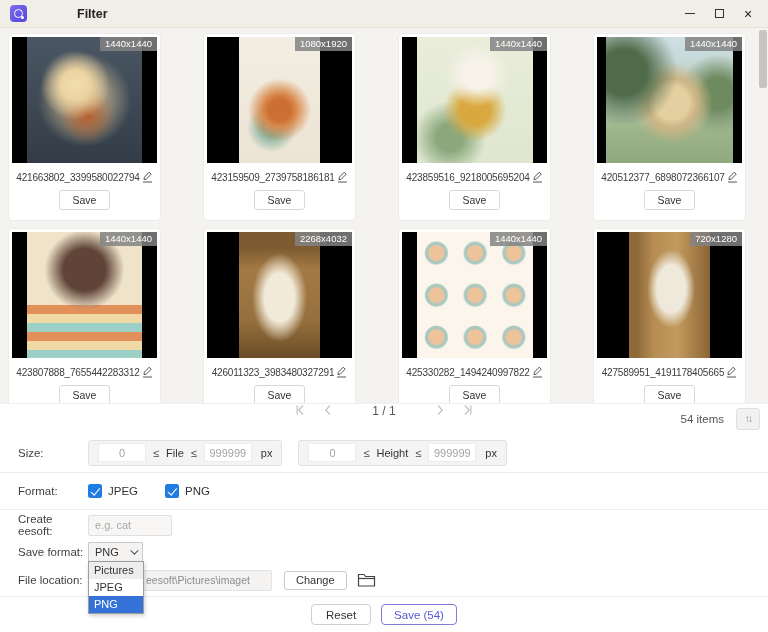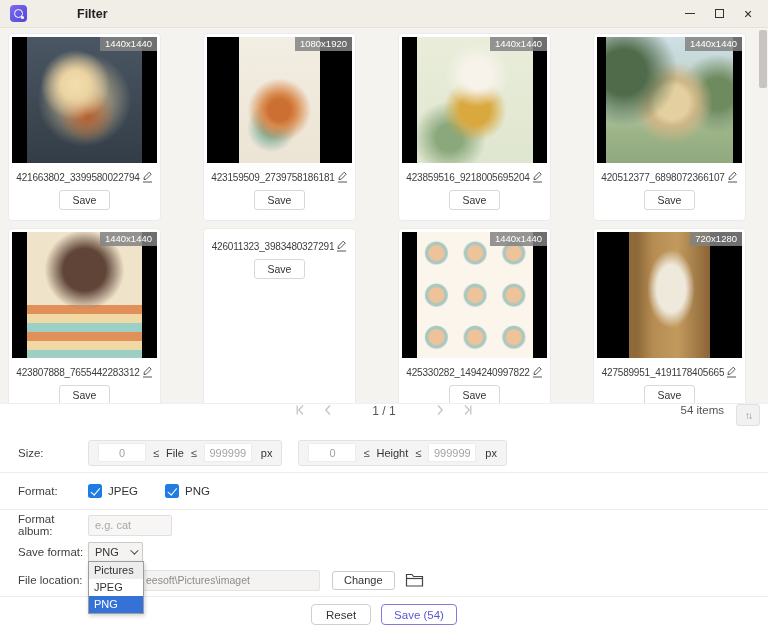--- a/index.html
+++ b/index.html
@@ -68,21 +68,21 @@
     radial-gradient(ellipse at 52% 45%, #efe9dc 0 24%, rgba(239,233,220,0) 40%),
     linear-gradient(90deg,#8e6a3a 0 10%,#b68c52 30%,#c29a5e 60%,#8a6436 100%); }
 
   .vscroll { position:absolute; right:1px; top:2px; width:8px; height:58px; background:#c8c5c0; border-radius:2px; }
 
   
   .pagebar { height:30px; background:#fff; position:relative; border-top:1px solid #efefef; }
   .page-center { position:absolute; left:0; right:0; top:0; bottom:0; display:flex; align-items:flex-start; justify-content:center; gap:16px; }
   .nav-ic { display:flex; align-items:center; cursor:pointer; }
   .page-num { color:#555; font-size:12px; margin:0 22px; }
-  .page-right { position:absolute; right:8px; top:0; bottom:0; display:flex; gap:12px; }
+  .page-right { position:absolute; right:8px; top:0; bottom:0; display:flex; align-items:center; gap:12px; }
   .items-count { color:#555; font-size:11.5px; }
   .sort-btn { width:24px; height:22px; background:#f1f1f1; border:1px solid #e0e0e0; border-radius:3px; color:#8a8a8a; font-size:10px; display:flex; align-items:center; justify-content:center; letter-spacing:-2px; cursor:pointer; }
 
   
   .panel { position:relative; background:#fff; }
   .f-row { display:flex; align-items:center; padding-left:18px; }
   .f-label { width:70px; font-size:11.5px; color:#3f3f3f; flex:0 0 auto; }
   .row-size { height:40px; border-bottom:1px solid #ececec; }
   .row-format { height:37px; border-bottom:1px solid #ececec; }
   .row-album { height:30px; }
@@ -103,21 +103,21 @@
   .chk::after { content:""; position:absolute; left:4.6px; top:1.8px; width:3.6px; height:7.6px; border-right:1.7px solid #fff; border-bottom:1.7px solid #fff; transform:rotate(40deg); }
   .chk-label { margin-left:6px; font-size:11.5px; color:#333; }
 
   .album-input { width:84px; height:21px; background:#f7f6f5; border:1px solid #dfdfdf; border-radius:2px; padding:0 6px; font-size:11px; color:#555; font-family:inherit; }
   .album-input::placeholder { color:#a8a8a8; }
 
   .select-box { width:55px; height:21px; background:#f4f3f2; border:1px solid #c9c9c9; border-radius:1px; display:flex; align-items:center; justify-content:space-between; padding:0 6px; cursor:pointer; }
   .select-value { font-size:11px; color:#333; }
   .chevron { width:6px; height:6px; border-right:1.4px solid #444; border-bottom:1.4px solid #444; transform:rotate(45deg) translateY(-2px); }
 
-  .path-input { width:232px; height:21px; background:#f4f3f2; border:1px solid #e3e3e3; border-radius:2px; padding:0 6px 0 57px; font-size:10.5px; color:#8c8c8c; font-family:inherit; }
+  .path-input { width:184px; height:21px; background:#f4f3f2; border:1px solid #e3e3e3; border-radius:2px; padding:0 6px 0 57px; font-size:10.5px; color:#8c8c8c; font-family:inherit; }
   .change-btn { margin-left:12px; padding:2.5px 11px; background:#fff; border:1px solid #cbcbcb; border-radius:3px; font-size:11px; color:#333; font-family:inherit; cursor:pointer; }
   .folder-ic { margin-left:10px; display:flex; align-items:center; cursor:pointer; }
 
   .dropdown { position:absolute; left:88px; top:128px; width:56px; background:#fff; border:1px solid #9d9d9d; box-shadow:1px 2px 4px rgba(0,0,0,.18); z-index:5; }
   .dd-item { height:17px; line-height:17px; padding:0 5px; font-size:11px; color:#333; cursor:pointer; }
   .dd-item.hovered { background:#ededed; }
   .dd-item.selected { background:#3472d8; color:#fff; }
 
   .reset-btn { padding:3.5px 14px; background:#fff; border:1px solid #cfcfcf; border-radius:4px; font-size:11.5px; color:#333; font-family:inherit; cursor:pointer; }
   .save54-btn { padding:3.5px 12px; background:#fff; border:1px solid #7f7cdb; border-radius:4px; font-size:11.5px; color:#5b57d1; font-family:inherit; cursor:pointer; }
@@ -221,20 +221,24 @@
             <svg width="11" height="12" viewBox="0 0 11 12">
               <path d="M7.2 1.2 L9.2 3.2 L4.2 8.2 L2 8.6 L2.4 6.2 Z" fill="none" stroke="#555" stroke-width="1"></path>
               <line x1="1" y1="11" x2="10" y2="11" stroke="#555" stroke-width="1"></line>
             </svg>
           </span>
       </div>
       <button class="save-btn">Save</button>
     </div>
 
     <div class="card">
+      <div class="thumb">
+        <div class="art art-6"></div>
+        <span class="badge">2268x4032</span>
+      </div>
       <div class="fname-row">
         <span class="fname">426011323_3983480327291</span>
         <span class="edit">
             <svg width="11" height="12" viewBox="0 0 11 12">
               <path d="M7.2 1.2 L9.2 3.2 L4.2 8.2 L2 8.6 L2.4 6.2 Z" fill="none" stroke="#555" stroke-width="1"></path>
               <line x1="1" y1="11" x2="10" y2="11" stroke="#555" stroke-width="1"></line>
             </svg>
           </span>
       </div>
       <button class="save-btn">Save</button>
@@ -340,21 +344,21 @@
       <span class="chk"></span>
       <span class="chk-label">JPEG</span>
     </span>
     <span class="chk-wrap">
       <span class="chk"></span>
       <span class="chk-label">PNG</span>
     </span>
   </div>
 
   <div class="f-row row-album">
-    <span class="f-label">Format album:</span>
+    <span class="f-label">Create eesoft:</span>
     <input class="album-input" placeholder="e.g. cat" style="">
   </div>
 
   <div class="f-row row-saveformat">
     <span class="f-label">Save format:</span>
     <div class="select-box">
       <span class="select-value">PNG</span>
       <span class="chevron"></span>
     </div>
   </div>

